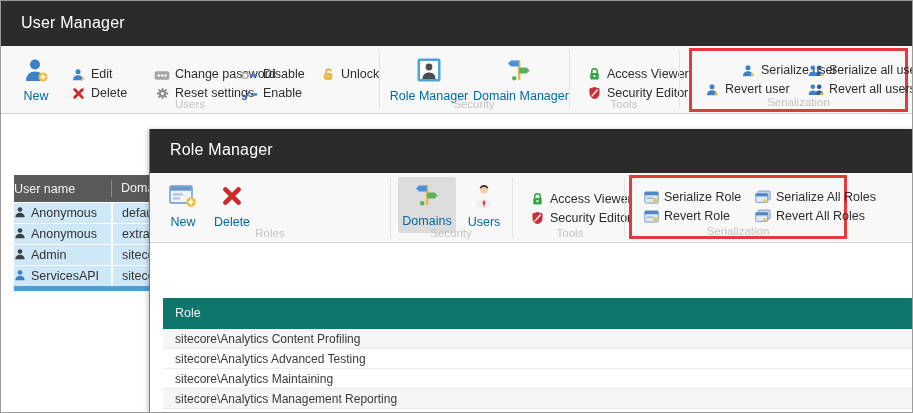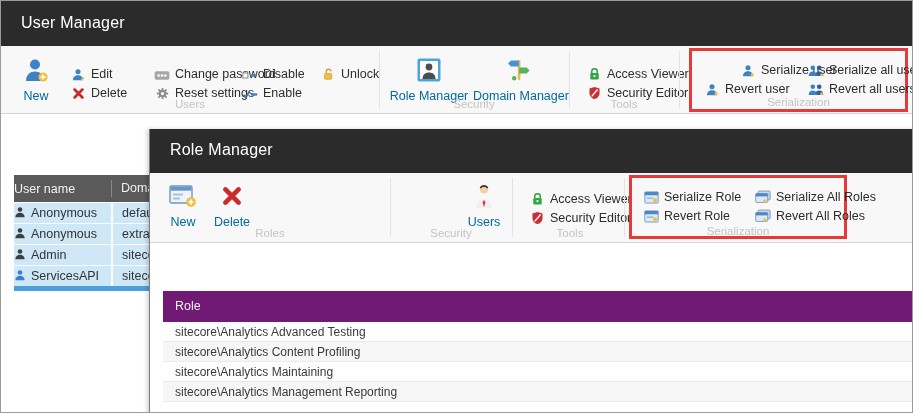--- a/index.html
+++ b/index.html
@@ -30,21 +30,21 @@
   .urow { display:flex; background:#cfe8f7; height:20px; margin-top:1px; align-items:center; font-size:12.5px; color:#333; }
   .urow .c1 { width:97px; display:flex; align-items:center; gap:5px; overflow:hidden; }
   .urow .c2 { flex:1; padding-left:9px; border-left:2px solid #fff; height:100%; line-height:20px; overflow:hidden; }
   .sel-bar { position:absolute; left:13px; top:285px; width:230px; height:5px; background:#4d9fdb; }
 
   
   .rm-win { position:absolute; left:148px; top:128px; width:765px; height:285px; background:#fff; border-left:1px solid #7e7e7e; box-shadow:-2px 0 4px rgba(0,0,0,.18); z-index:10; }
 
   
   .rtable { position:absolute; left:13px; top:162px; width:750px; }
-  .rtable .thead { background:#701a75; color:#f2f2f2; height:31px; line-height:31px; padding-left:12px; font-size:12.5px; }
+  .rtable .thead { background:#0f766e; color:#f2f2f2; height:31px; line-height:31px; padding-left:12px; font-size:12.5px;margin-top:7px; }
   .rrow { height:20px; line-height:20px; padding-left:12px; font-size:12px; color:#3a3a3a; border-bottom:1px solid #ececec; background:#fff; white-space:nowrap; overflow:hidden; }
   .rrow.alt { background:#f6f6f6; }
 </style>
 </head>
 <body>
 
 <div class="canvas">
 
   <div>
     <div class="win-header" style="top:0;height:45px;">
@@ -316,20 +316,31 @@
         <span class="ic">
           <svg width="22" height="22" viewBox="0 0 16 16">
               <path d="M3.2 3.2L12.8 12.8M12.8 3.2L3.2 12.8" stroke="#ce2929" stroke-width="3.4" stroke-linecap="round"></path>
             </svg>
         </span>
         <div class="lbl">Delete</div>
       </div>
       <div class="group-label" style="left:0;width:240px;bottom:3px;">Roles</div>
       <div class="vdiv" style="left:240px;"></div>
 
+      <div class="bigbtn selected" style="left:248px;top:4px;width:58px;height:56px;">
+        <span class="ic">
+          <svg width="26" height="26" viewBox="0 0 26 26">
+              <rect x="11.8" y="3" width="2.6" height="20" rx="1" fill="#e3bd52"></rect>
+              <path d="M12.8 3.5H5l-3 3 3 3h7.8z" fill="#4a90d9"></path>
+              <path d="M13.2 10.5h7.4l3 3-3 3h-7.4z" fill="#59b25a"></path>
+              <circle cx="8.2" cy="21.2" r="2.2" fill="#59b25a"></circle>
+            </svg>
+        </span>
+        <div class="lbl">Domains</div>
+      </div>
       <div class="bigbtn" style="left:312px;top:7px;width:44px;">
         <span class="ic">
           <svg width="22" height="26" viewBox="0 0 20 24">
               <circle cx="10" cy="6" r="3.8" fill="#f3cfae"></circle>
               <path d="M6 4.4c1-1.8 2.2-2.6 4-2.6s3 .8 4 2.6l-1.2.6c-.8-1-1.6-1.4-2.8-1.4s-2 .4-2.8 1.4z" fill="#473024"></path>
               <path d="M2.8 23c0-5.6 3.2-8 7.2-8s7.2 2.4 7.2 8z" fill="#efefef"></path>
               <path d="M10 15.4l1.3 2.6-1.3 4.4-1.3-4.4z" fill="#cf3a4a"></path>
             </svg>
         </span>
         <div class="lbl">Users</div>
@@ -402,20 +413,20 @@
               <circle cx="11" cy="12" r="2" fill="#eec23d"></circle>
             </svg>
         </span>
         <span>Serialize All Roles</span>
       </div>
       <div class="group-label" style="left:479px;width:218px;bottom:5px;">Serialization</div>
     </div>
 
     <div class="rtable">
       <div class="thead">Role</div>
+      <div class="rrow alt">sitecore\Analytics Content Profiling</div>
       <div class="rrow">sitecore\Analytics Advanced Testing</div>
-      <div class="rrow alt">sitecore\Analytics Content Profiling</div>
       <div class="rrow">sitecore\Analytics Maintaining</div>
       <div class="rrow alt">sitecore\Analytics Management Reporting</div>
     </div>
   </div>
 
 </div>
 
 </body></html>

